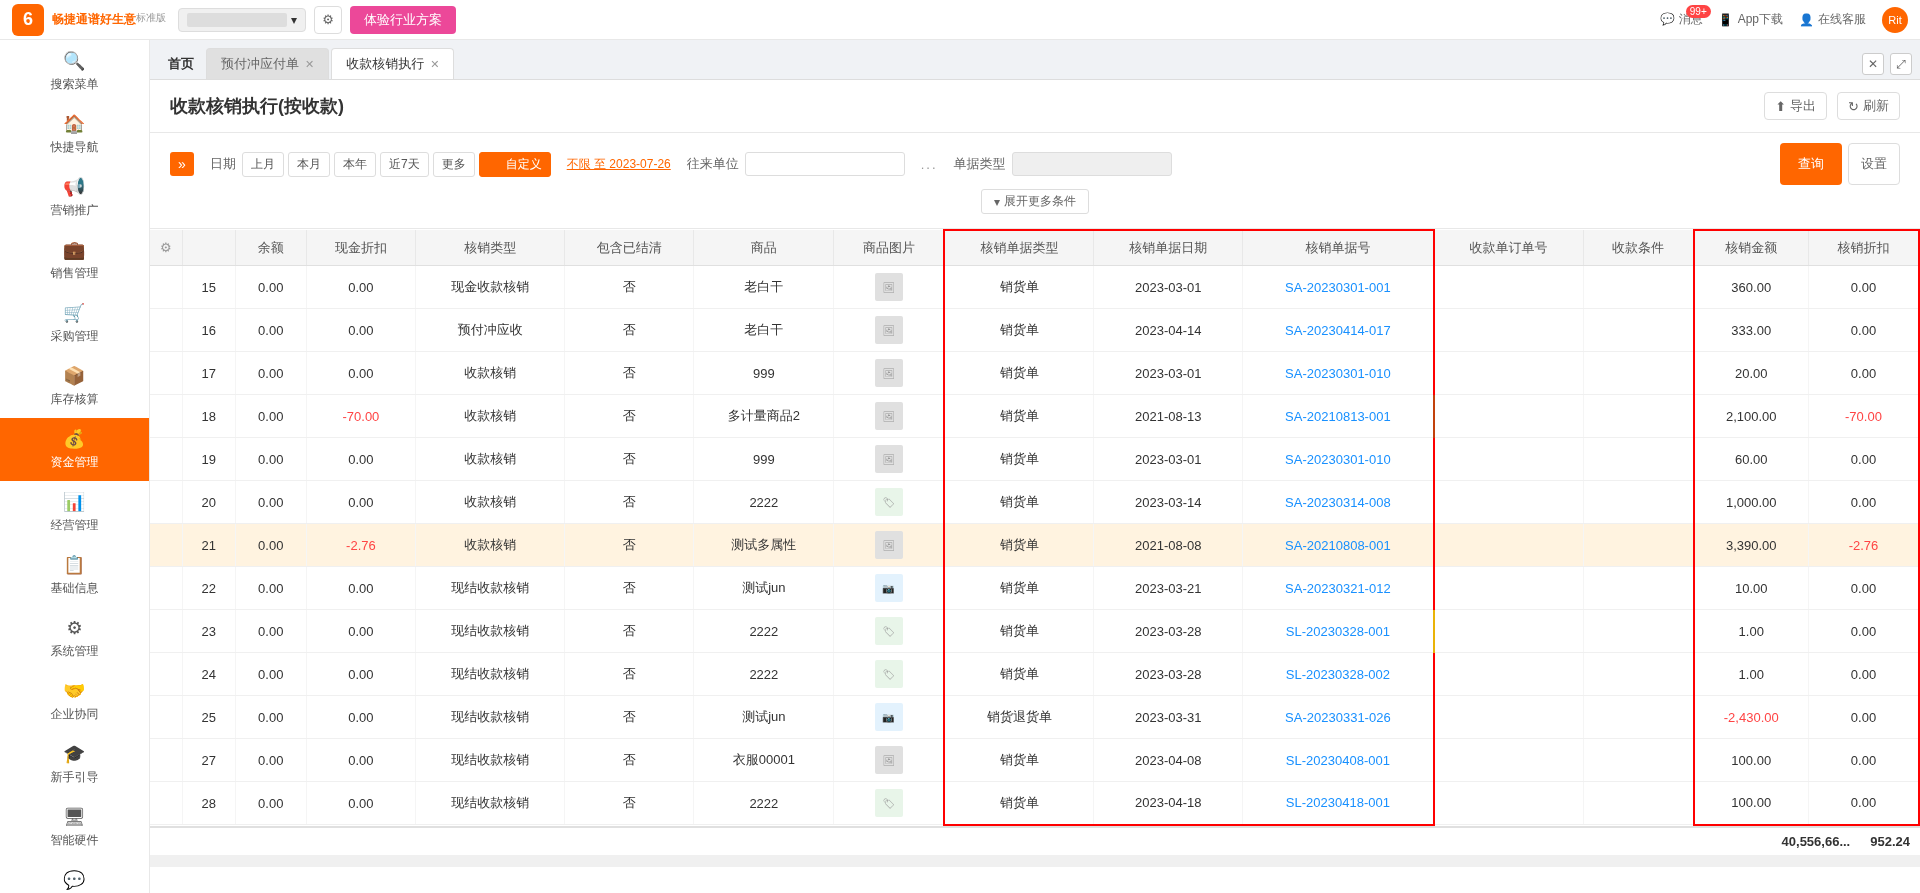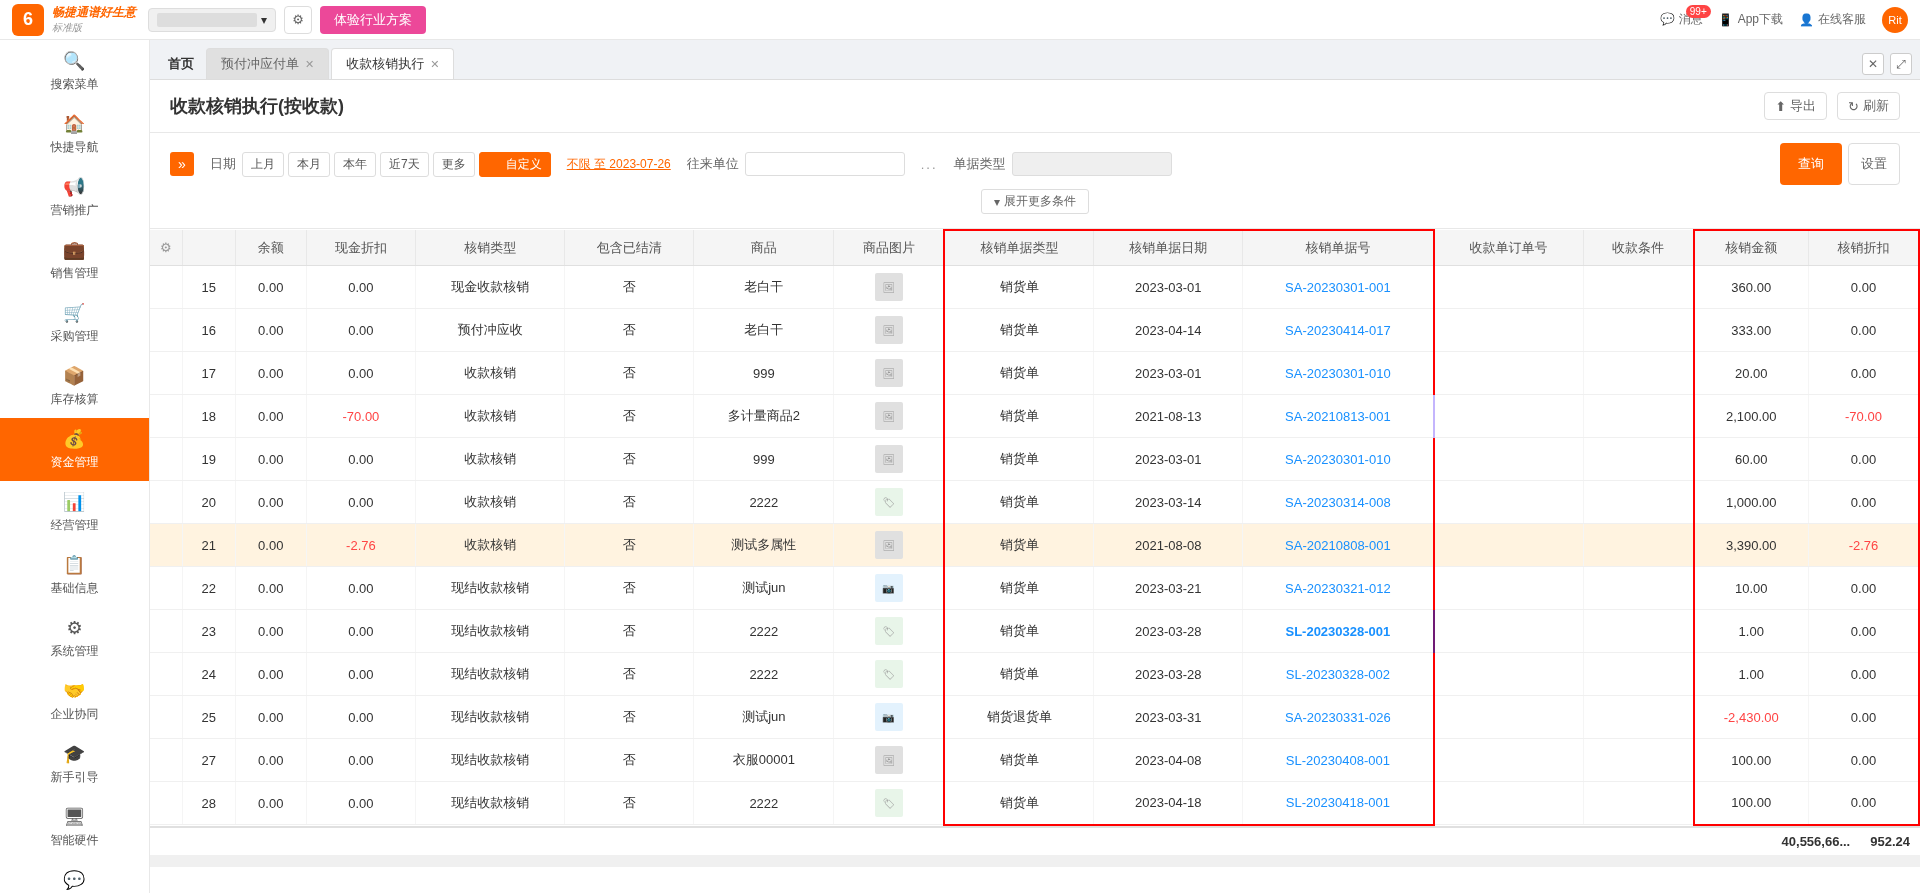--- a/index.html
+++ b/index.html
@@ -89,21 +89,21 @@
     .scroll-indicator { background: #f0f0f0; height: 12px; display: flex; align-items: center; padding: 0 10px; }
   </style>
 </head>
 <body>
 
 <div class="top-bar">
   <div class="top-bar-left">
     <div class="app-logo">
       <span>6</span>
     </div>
-    <div style="display:flex;flex-direction:column;font-style:italic;">
+    <div style="display:flex;flex-direction:row;">
       <span style="font-size:12px;font-weight:bold;color:#ff6600;">畅捷通谱好生意</span>
       <span style="font-size:10px;color:#999;">标准版</span>
     </div>
   </div>
   <div class="top-bar-center">
     <div class="company-selector">
       <span style="background:#ddd;width:100px;height:14px;border-radius:2px;display:inline-block;"></span>
       <span>▾</span>
     </div>
     <div class="gear-btn">⚙</div>
@@ -352,21 +352,21 @@
       <td></td>
       <td>18</td>
       <td>0.00</td>
       <td class="negative">-70.00</td>
       <td>收款核销</td>
       <td>否</td>
       <td>多计量商品2</td>
       <td><div class="img-placeholder">🖼</div></td>
       <td style="border-left:2px solid red;">销货单</td>
       <td>2021-08-13</td>
-      <td style="border-right:2px solid #c4b5fd;"><a class="link-cell">SA-20210813-001</a></td>
+      <td style="border-right:2px solid #c2410c;"><a class="link-cell">SA-20210813-001</a></td>
       <td></td>
       <td></td>
       <td style="border-left:2px solid red;" class="">2,100.00</td>
       <td style="border-right:2px solid red;" class="negative">-70.00</td>
     </tr>
               <tr>
       <td></td>
       <td>19</td>
       <td>0.00</td>
       <td class="">0.00</td>
@@ -437,21 +437,21 @@
       <td></td>
       <td>23</td>
       <td>0.00</td>
       <td class="">0.00</td>
       <td>现结收款核销</td>
       <td>否</td>
       <td>2222</td>
       <td><div class="img-placeholder img-placeholder-green">🏷</div></td>
       <td style="border-left:2px solid red;">销货单</td>
       <td>2023-03-28</td>
-      <td style="border-right:2px solid #701a75;font-weight:bold;"><a class="link-cell">SL-20230328-001</a></td>
+      <td style="border-right:2px solid #eab308;"><a class="link-cell">SL-20230328-001</a></td>
       <td></td>
       <td></td>
       <td style="border-left:2px solid red;" class="">1.00</td>
       <td style="border-right:2px solid red;" class="">0.00</td>
     </tr>
               <tr>
       <td></td>
       <td>24</td>
       <td>0.00</td>
       <td class="">0.00</td>

